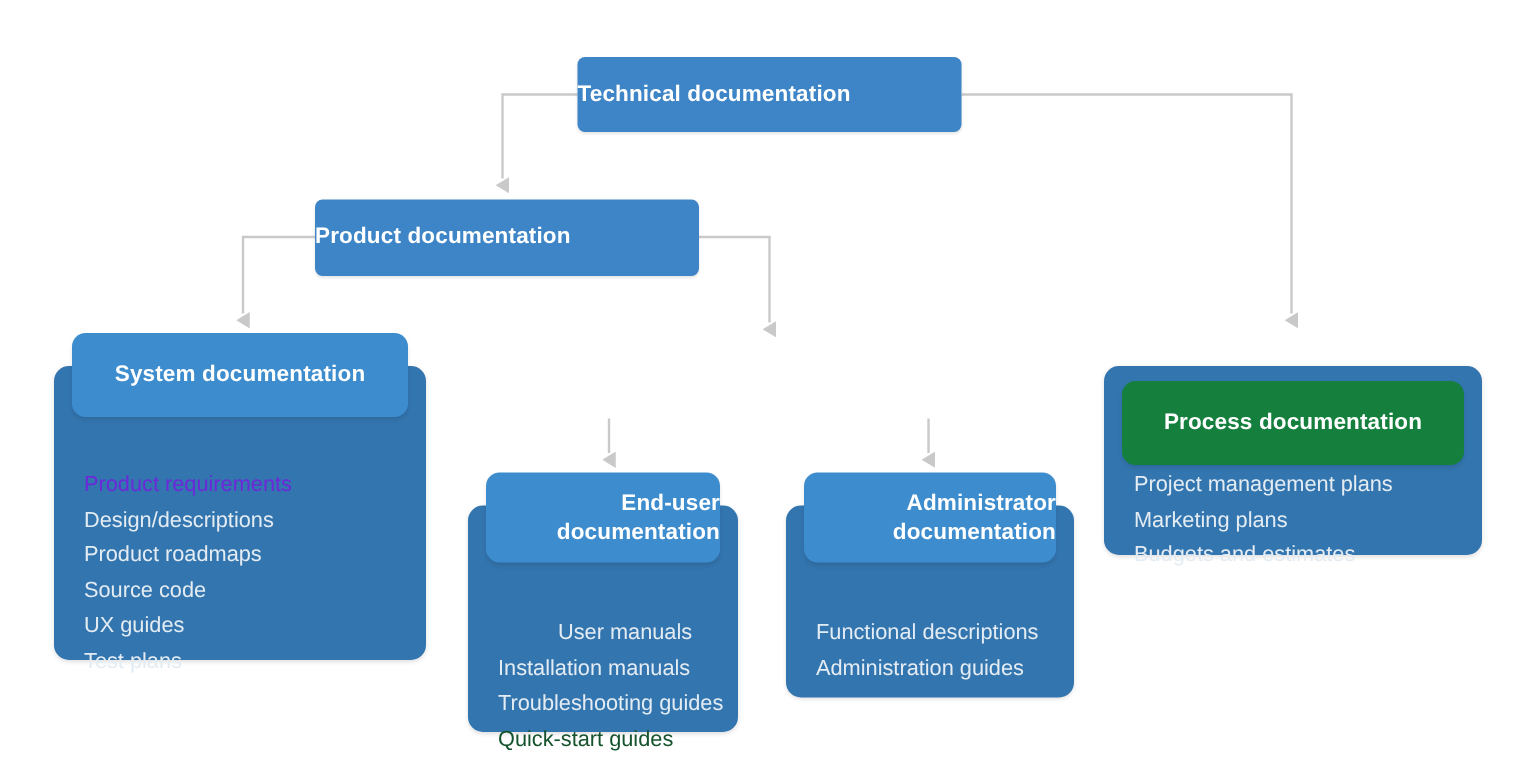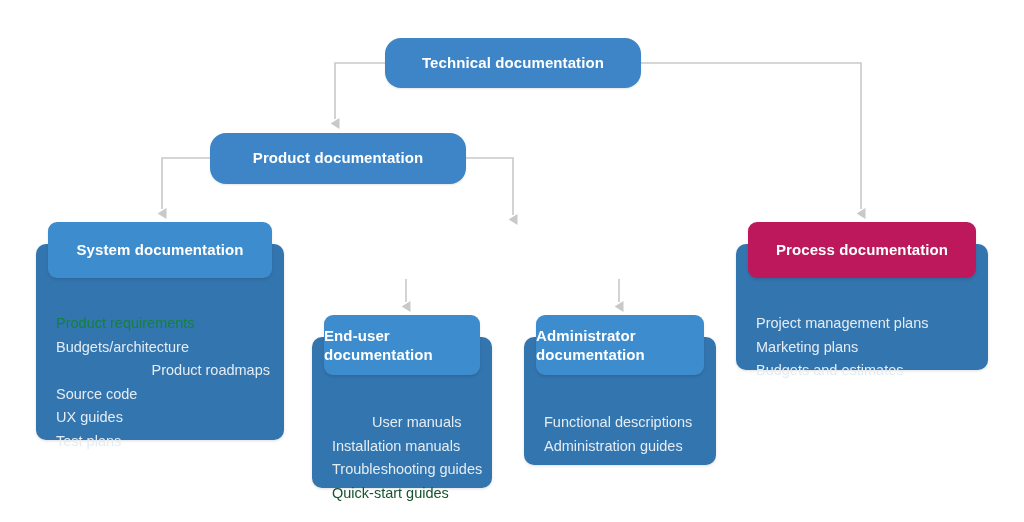--- a/index.html
+++ b/index.html
@@ -27,25 +27,24 @@
     left: 0; top: 0;
     width: 1024px;
     height: 522px;
     pointer-events: none;
   }
 
   
   .node {
     position: absolute;
     background: #3d85c6;
-    border-radius: 16px;
+    border-radius: 5px;
     box-sizing: border-box;
     display: flex;
     align-items: center;
-    justify-content: center;
     box-shadow: 0 1px 2px rgba(0,0,0,0.10);
   }
   .node .node-title {
     color: #ffffff;
     font-weight: bold;
     font-size: 15px;
     letter-spacing: 0.1px;
     text-align: center;
     line-height: 1.25;
   }
@@ -74,21 +73,21 @@
     display: flex;
     align-items: center;
     justify-content: center;
     box-shadow: 0 2px 3px rgba(0,0,0,0.10);
     z-index: 2;
   }
   .card-header .card-title {
     color: #ffffff;
     font-weight: bold;
     font-size: 15px;
-    text-align: left;
+    text-align: right;
     line-height: 1.3;
     letter-spacing: 0.1px;
   }
   .card-list {
     position: absolute;
     left: 20px;
     right: 14px;
     z-index: 3;
     list-style: none;
     margin: 0;
@@ -168,23 +167,23 @@
     <span class="node-title" style="color: rgb(255, 255, 255);">Product documentation</span>
   </div>
 
 
   <div class="card" id="card-system">
     <div class="card-body" style="background: rgb(51, 117, 175);"></div>
     <div class="card-header" style="background: rgb(61, 140, 205);">
       <span class="card-title" style="color: rgb(255, 255, 255);">System documentation</span>
     </div>
     <ul class="card-list">
-        <li style="color: #15803d;">Product requirements</li>
-        <li style="color: rgb(228, 236, 243);">Budgets/architecture</li>
-        <li style="color: rgb(228, 236, 243); text-align: right;">Product roadmaps</li>
+        <li style="color: #6d28d9;">Product requirements</li>
+        <li style="color: rgb(228, 236, 243);">Design/descriptions</li>
+        <li style="color: rgb(228, 236, 243);">Product roadmaps</li>
         <li style="color: rgb(228, 236, 243);">Source code</li>
         <li style="color: rgb(228, 236, 243);">UX guides</li>
         <li style="color: rgb(228, 236, 243);">Test plans</li>
       </ul>
   </div>
 
   <div class="card" id="card-enduser">
     <div class="card-body" style="background: rgb(51, 117, 175);"></div>
     <div class="card-header" style="background: rgb(61, 140, 205);">
       <span class="card-title" style="color: rgb(255, 255, 255);">End-user documentation</span>
@@ -203,21 +202,21 @@
       <span class="card-title" style="color: rgb(255, 255, 255);">Administrator documentation</span>
     </div>
     <ul class="card-list">
         <li style="color: rgb(228, 236, 243);">Functional descriptions</li>
         <li style="color: rgb(228, 236, 243);">Administration guides</li>
       </ul>
   </div>
 
   <div class="card" id="card-process">
     <div class="card-body" style="background: rgb(51, 117, 175);"></div>
-    <div class="card-header" style="background: #be185d;">
+    <div class="card-header" style="background: #15803d; margin-top: 32px;">
       <span class="card-title" style="color: rgb(255, 255, 255);">Process documentation</span>
     </div>
     <ul class="card-list">
         <li style="color: rgb(228, 236, 243);">Project management plans</li>
         <li style="color: rgb(228, 236, 243);">Marketing plans</li>
         <li style="color: rgb(228, 236, 243);">Budgets and estimates</li>
       </ul>
   </div>
 
 </div>

